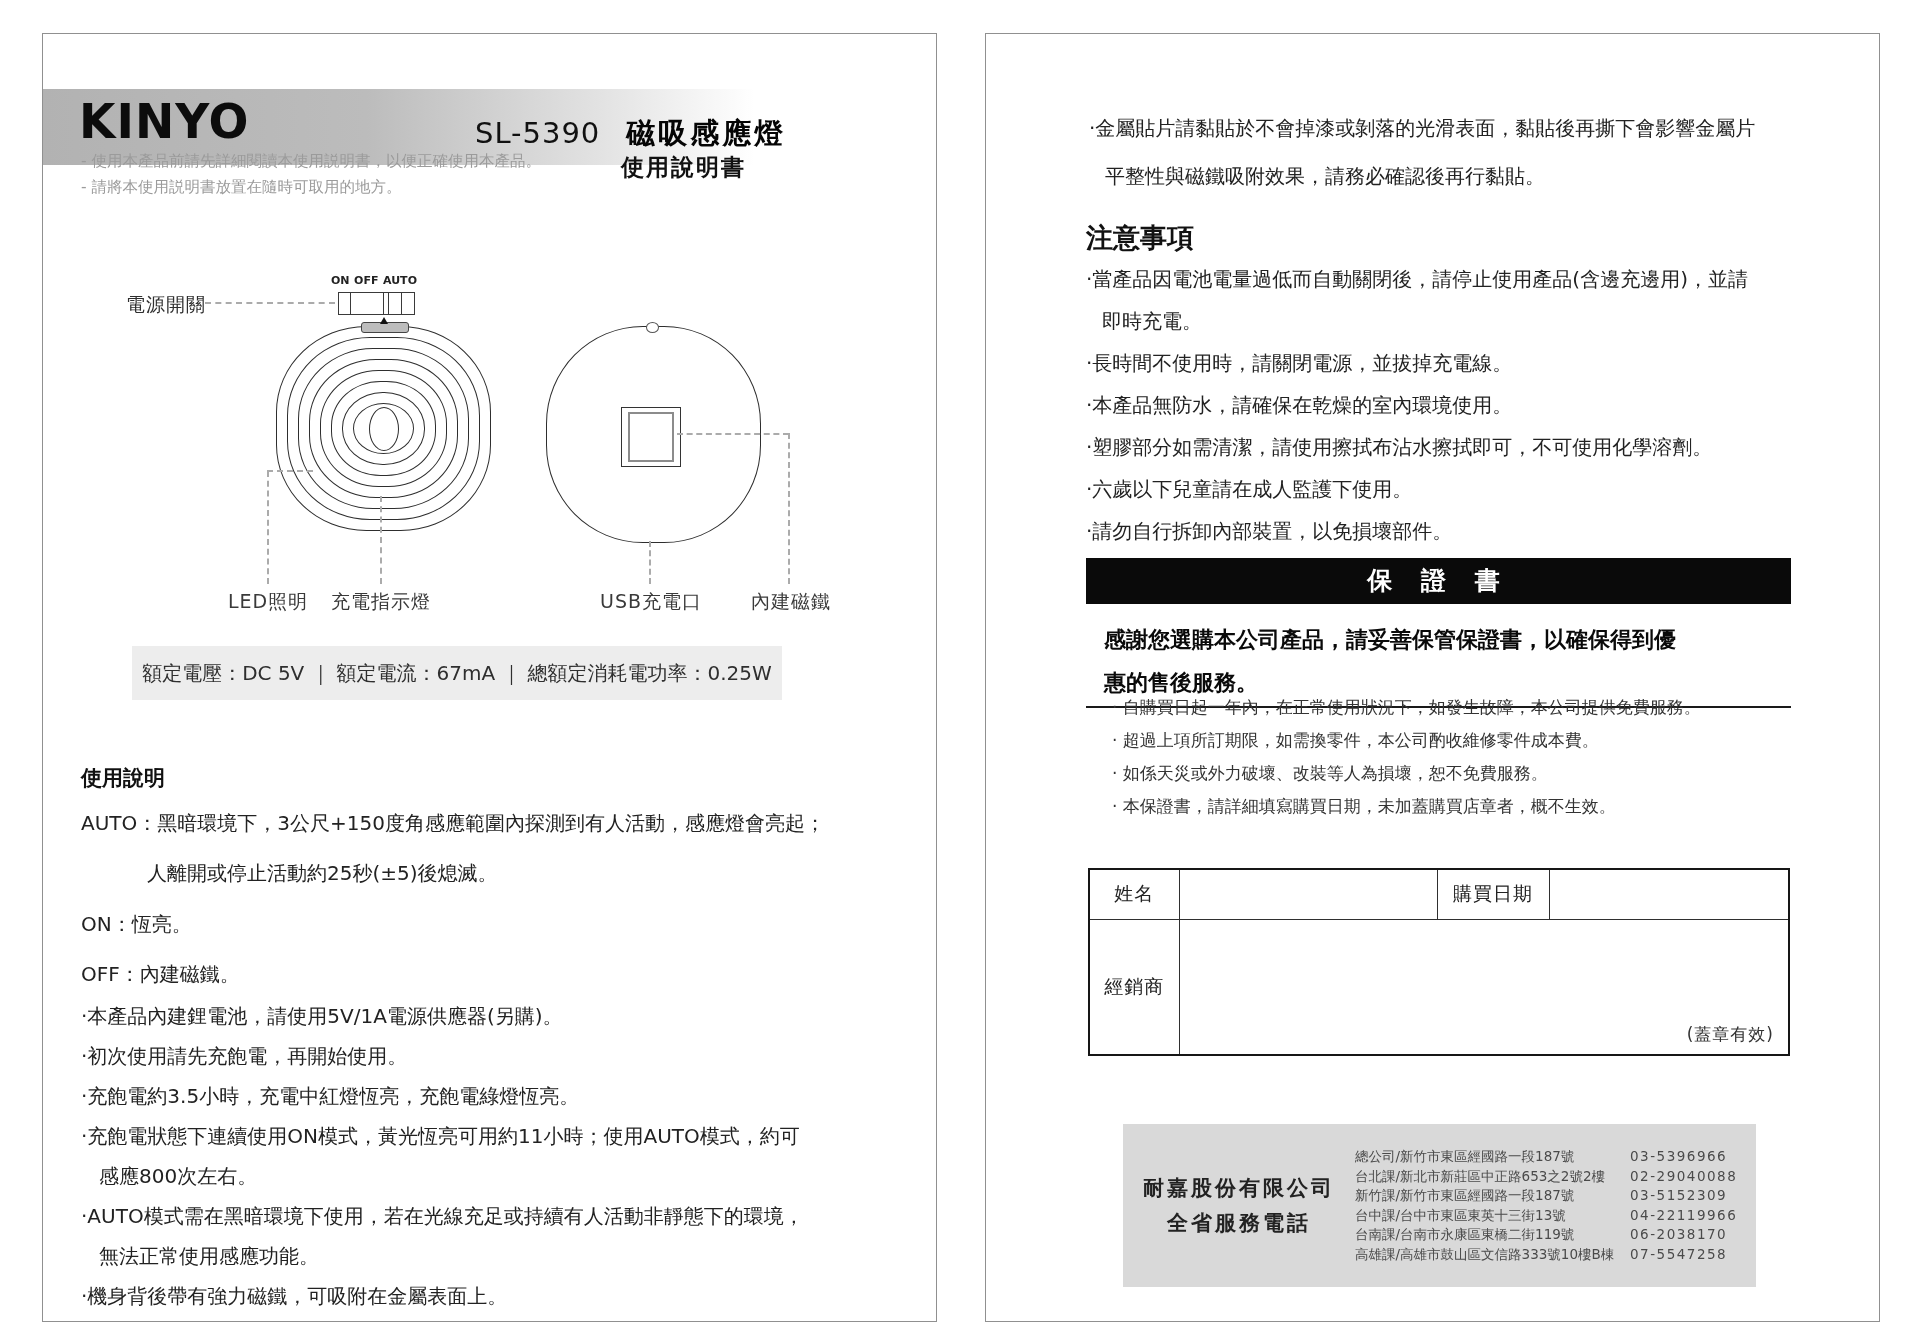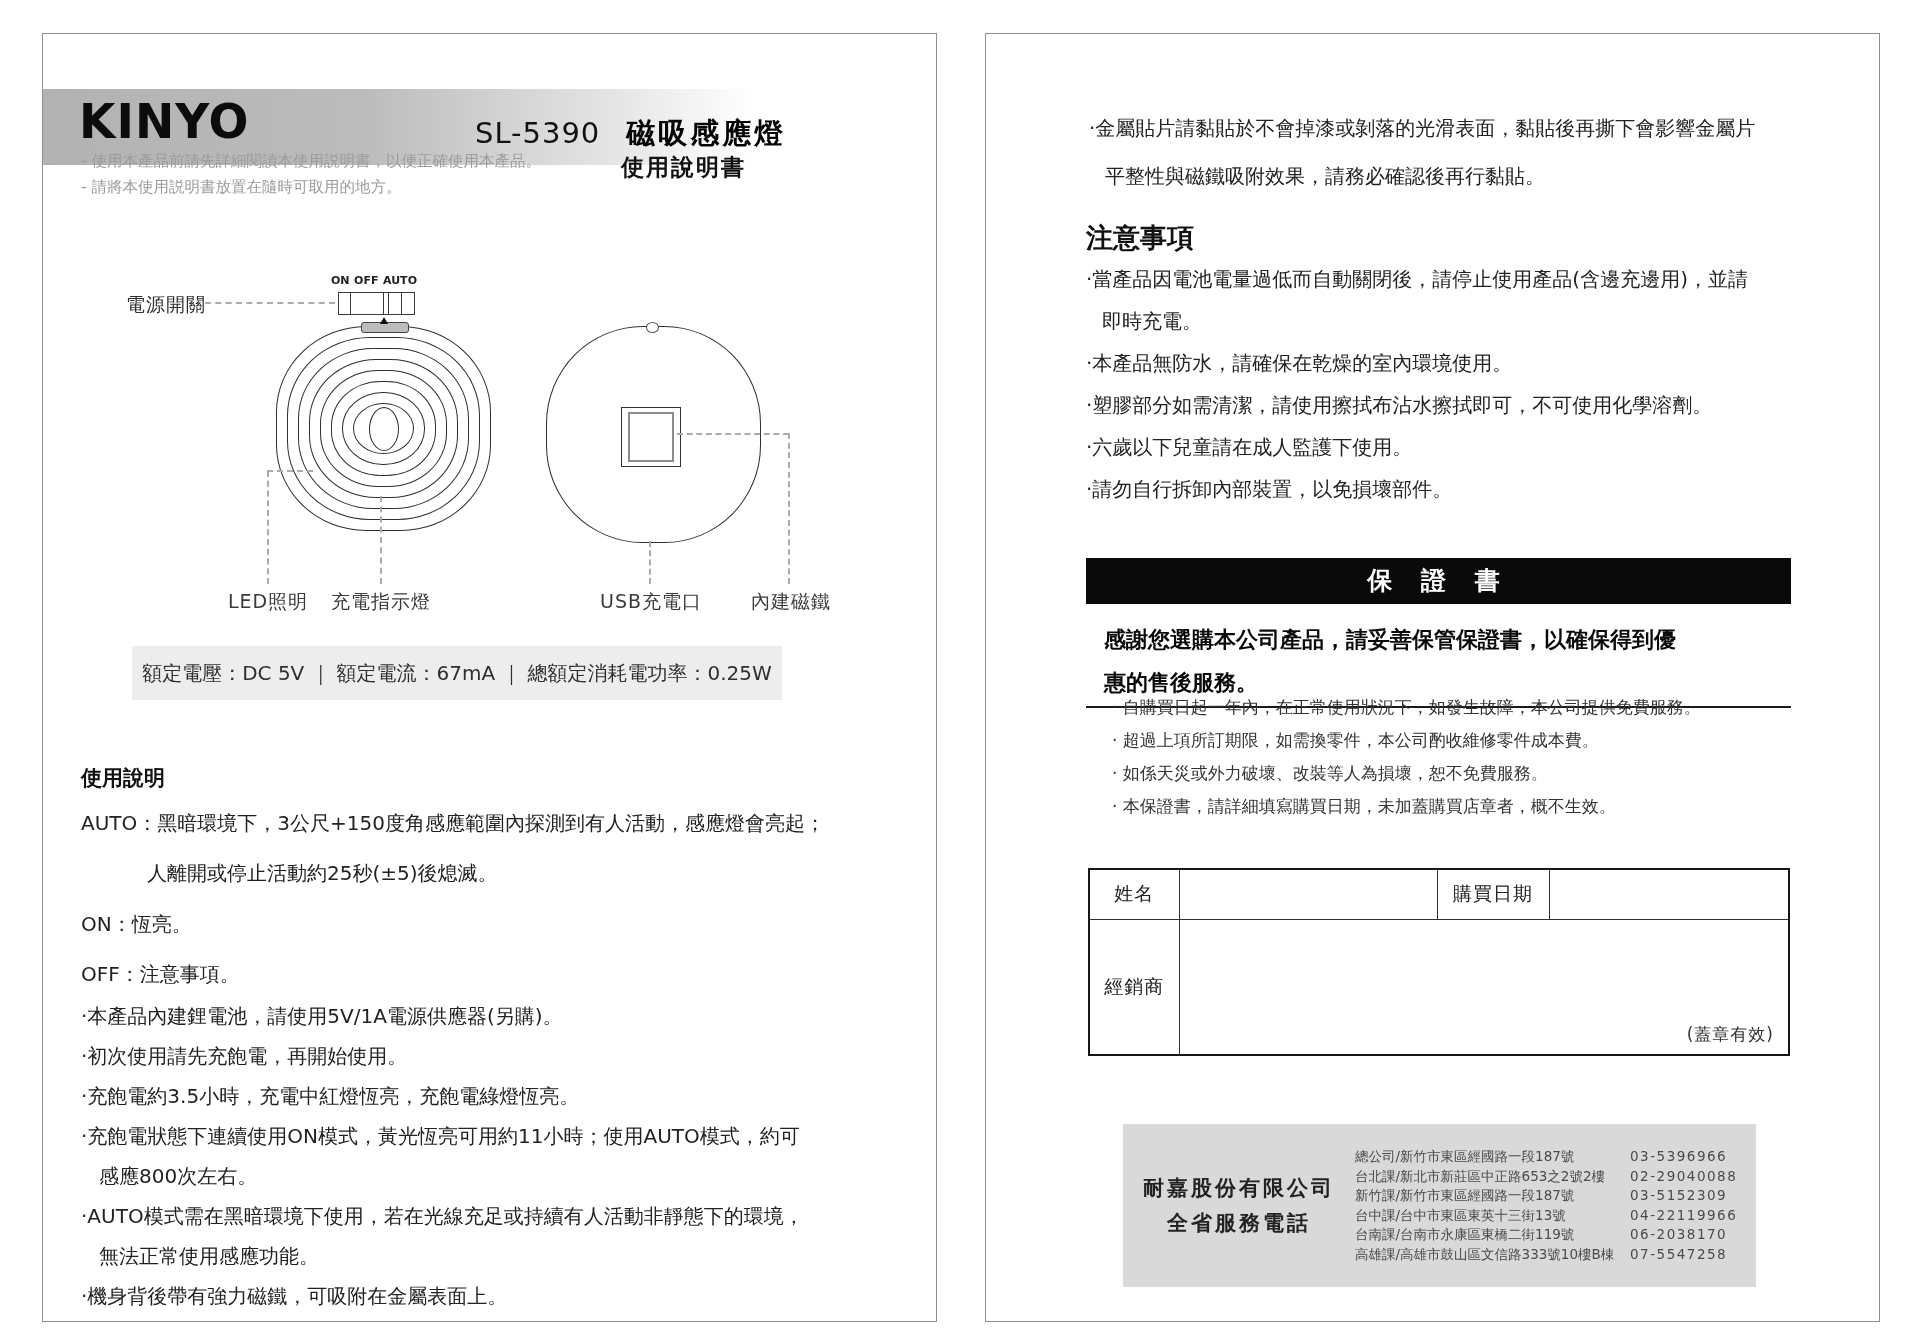--- a/index.html
+++ b/index.html
@@ -158,21 +158,21 @@
     <div class="part-label" style="left:696px;width:104px;">內建磁鐵</div>
 
     <div class="spec-bar">
       <span>額定電壓：DC 5V ｜ 額定電流：67mA ｜ 總額定消耗電功率：0.25W</span>
     </div>
 
     <div class="u-heading">使用說明</div>
     <div class="u-line" style="top:776px;">AUTO：黑暗環境下，3公尺+150度角感應範圍內探測到有人活動，感應燈會亮起；</div>
     <div class="u-line" style="top:826px;left:104px;">人離開或停止活動約25秒(±5)後熄滅。</div>
     <div class="u-line" style="top:877px;">ON：恆亮。</div>
-    <div class="u-line" style="top:927px;">OFF：注意事項。</div>
+    <div class="u-line" style="top:927px;">OFF：內建磁鐵。</div>
 
     <div class="notes">
       <div>·本產品內建鋰電池，請使用5V/1A電源供應器(另購)。</div>
       <div>·初次使用請先充飽電，再開始使用。</div>
       <div>·充飽電約3.5小時，充電中紅燈恆亮，充飽電綠燈恆亮。</div>
       <div>·充飽電狀態下連續使用ON模式，黃光恆亮可用約11小時；使用AUTO模式，約可</div>
       <div class="cont">感應800次左右。</div>
       <div>·AUTO模式需在黑暗環境下使用，若在光線充足或持續有人活動非靜態下的環境，</div>
       <div class="cont">無法正常使用感應功能。</div>
       <div>·機身背後帶有強力磁鐵，可吸附在金屬表面上。</div>
@@ -184,20 +184,21 @@
     <div class="r-block sticker">
       <div>·金屬貼片請黏貼於不會掉漆或剝落的光滑表面，黏貼後再撕下會影響金屬片</div>
       <div class="cont">平整性與磁鐵吸附效果，請務必確認後再行黏貼。</div>
     </div>
 
     <div class="r-block c-heading">注意事項</div>
 
     <div class="r-block cautions">
       <div>·當產品因電池電量過低而自動關閉後，請停止使用產品(含邊充邊用)，並請</div>
       <div class="cont">即時充電。</div>
+      <div>·長時間不使用時，請關閉電源，並拔掉充電線。</div>
       <div>·本產品無防水，請確保在乾燥的室內環境使用。</div>
       <div>·塑膠部分如需清潔，請使用擦拭布沾水擦拭即可，不可使用化學溶劑。</div>
       <div>·六歲以下兒童請在成人監護下使用。</div>
       <div>·請勿自行拆卸內部裝置，以免損壞部件。</div>
     </div>
 
     <div class="warranty-bar">
       <span>保 證 書</span>
     </div>
 

